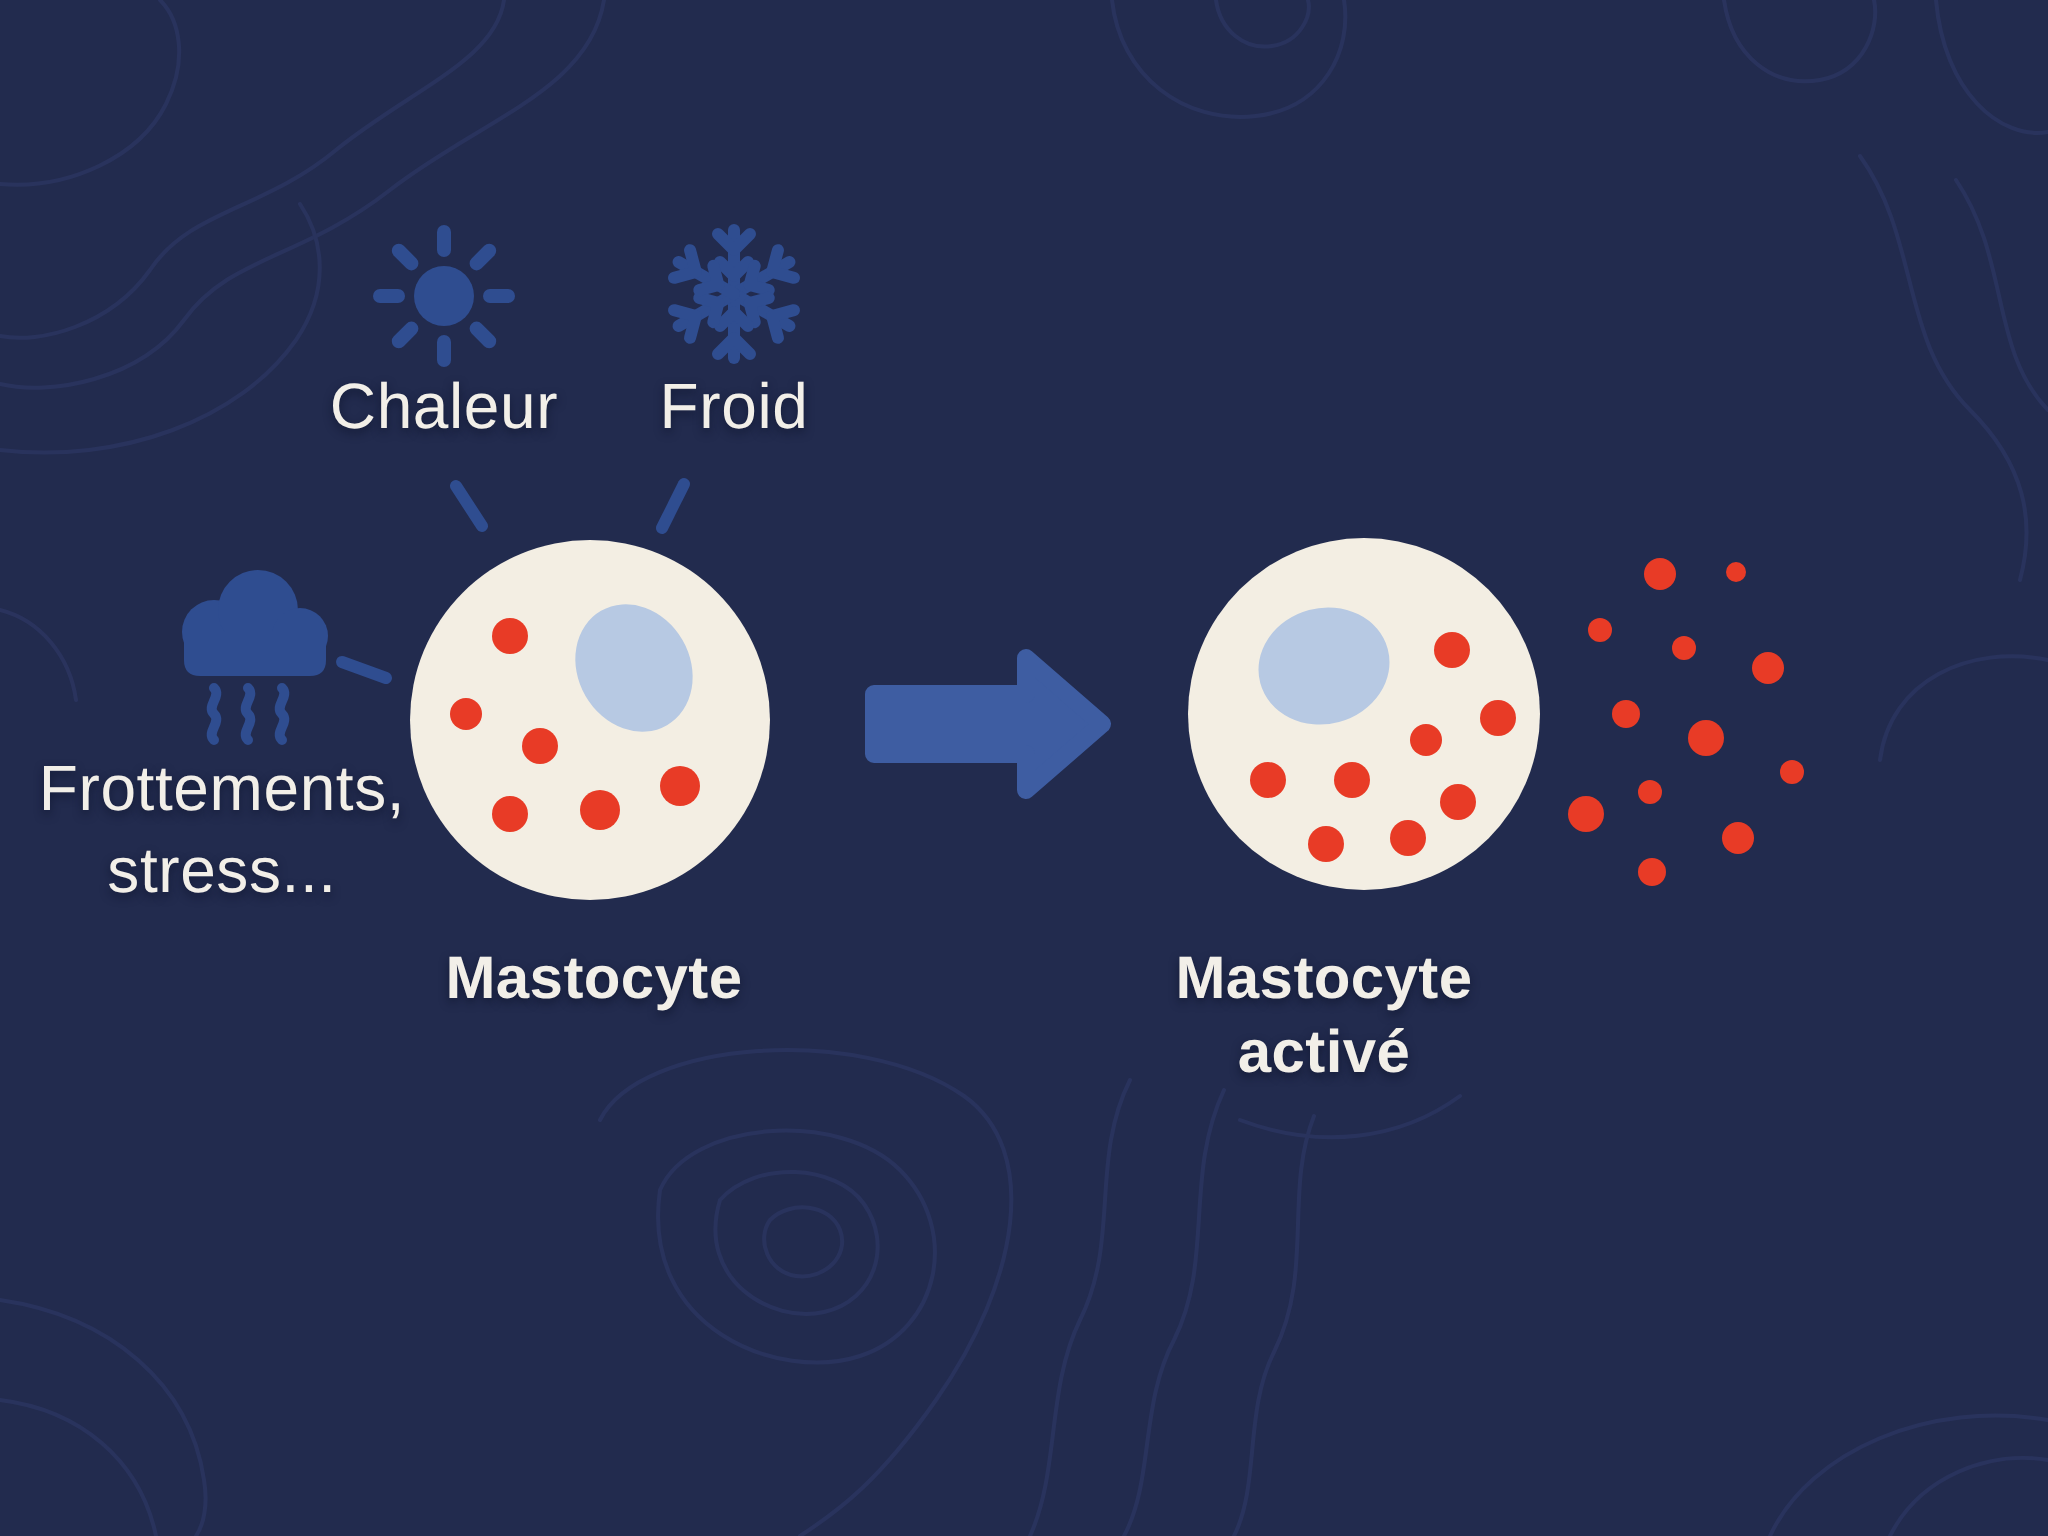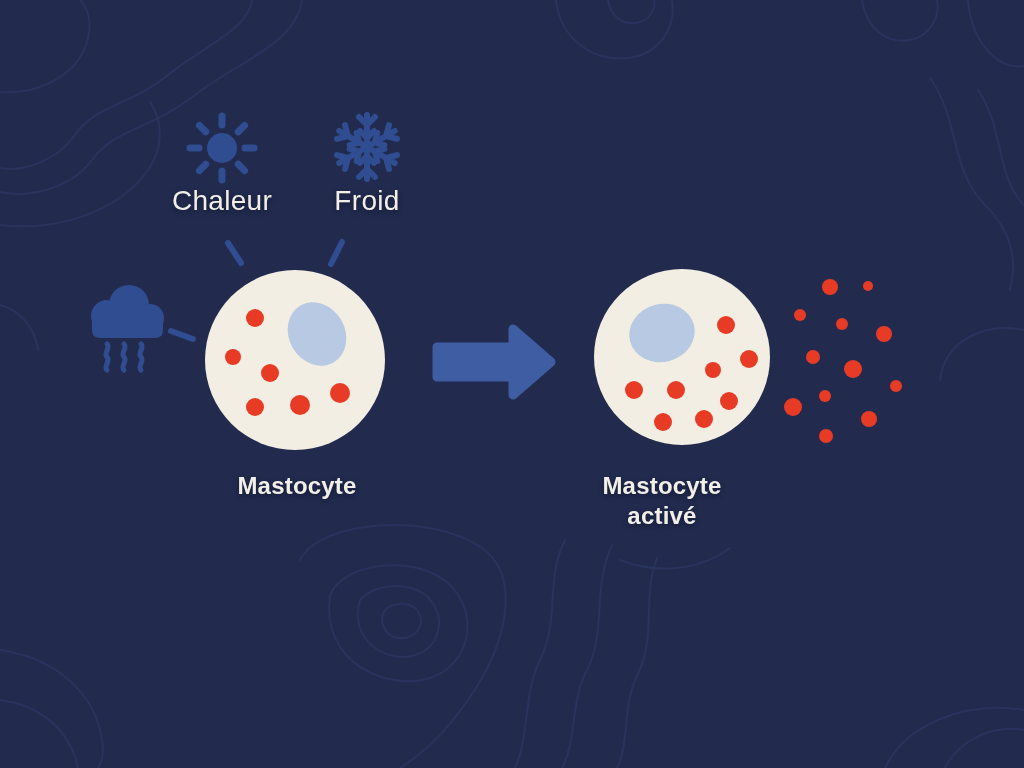--- a/index.html
+++ b/index.html
@@ -14,27 +14,27 @@
   svg.art { position: absolute; left: 0; top: 0; }
   .label {
     position: absolute;
     transform: translateX(-50%);
     white-space: pre-line;
     text-align: center;
     color: #f2efe8;
     text-shadow: 0 2px 5px rgba(13,19,41,0.65);
   }
   .trigger {
-    font-size: 28px;
+    font-size: 32px;
     font-weight: 400;
     line-height: 1.27;
     letter-spacing: 0.3px;
   }
   .cellname {
-    font-size: 24px;
+    font-size: 30px;
     font-weight: 700;
     line-height: 1.24;
     letter-spacing: 0.2px;
   }
   .hist { color: #ee4330; text-shadow: 0 2px 5px rgba(13,19,41,0.45); }
   #lbl-chaleur { left: 222px; top: 183px; }
   #lbl-froid { left: 367px; top: 183px; }
   #lbl-frottements { left: 111px; top: 374px; }
   #lbl-mastocyte { left: 297px; top: 471px; }
   #lbl-mastocyte-active { left: 662px; top: 471px; }
@@ -164,19 +164,21 @@
         <circle cx="793" cy="407" r="9" fill="#e83b26"></circle>
         <circle cx="869" cy="419" r="8" fill="#e83b26"></circle>
         <circle cx="826" cy="436" r="7" fill="#e83b26"></circle>
       </g>
   </svg>
 
   <div class="label trigger" id="lbl-chaleur">Chaleur</div>
 
   <div class="label trigger" id="lbl-froid">Froid</div>
 
+  <div class="label trigger" id="lbl-frottements">Frottements,
+stress...</div>
 
   <div class="label cellname" id="lbl-mastocyte">Mastocyte</div>
 
   <div class="label cellname" id="lbl-mastocyte-active">Mastocyte
 activé</div>
 
 </div>
 
 </body></html>

